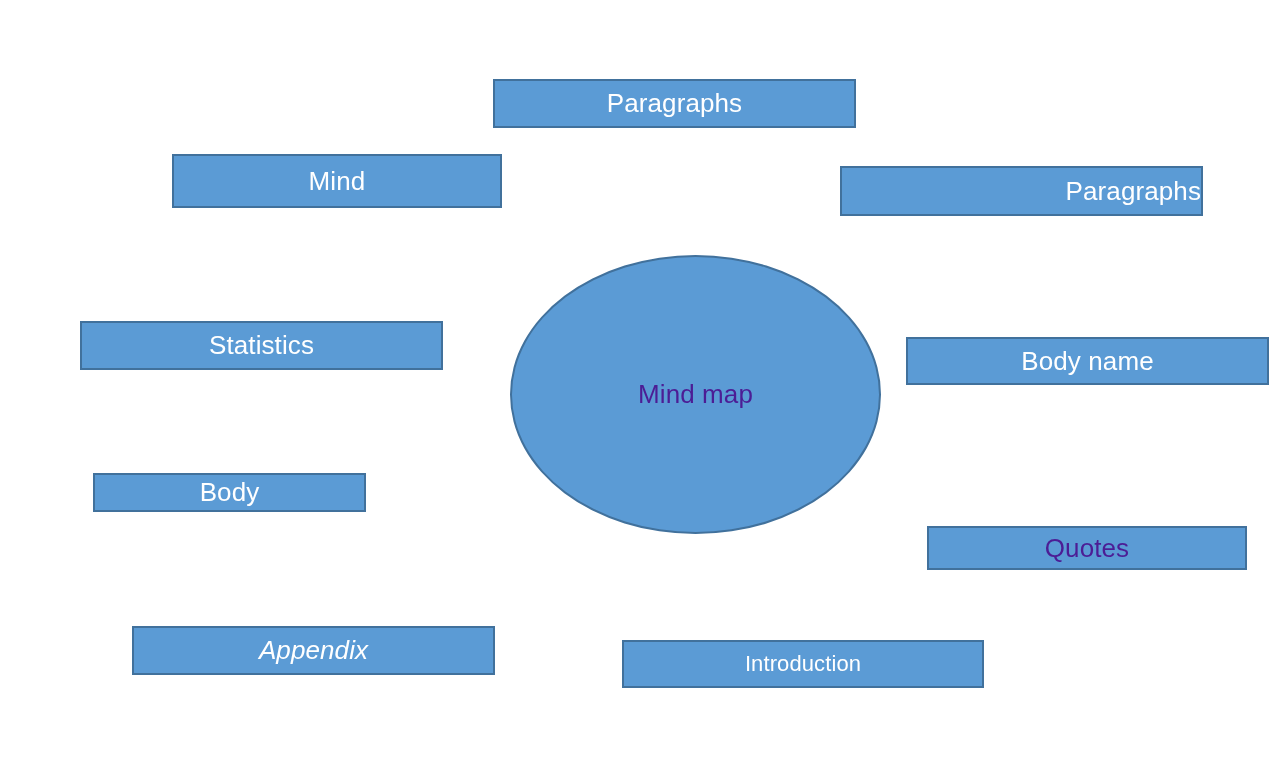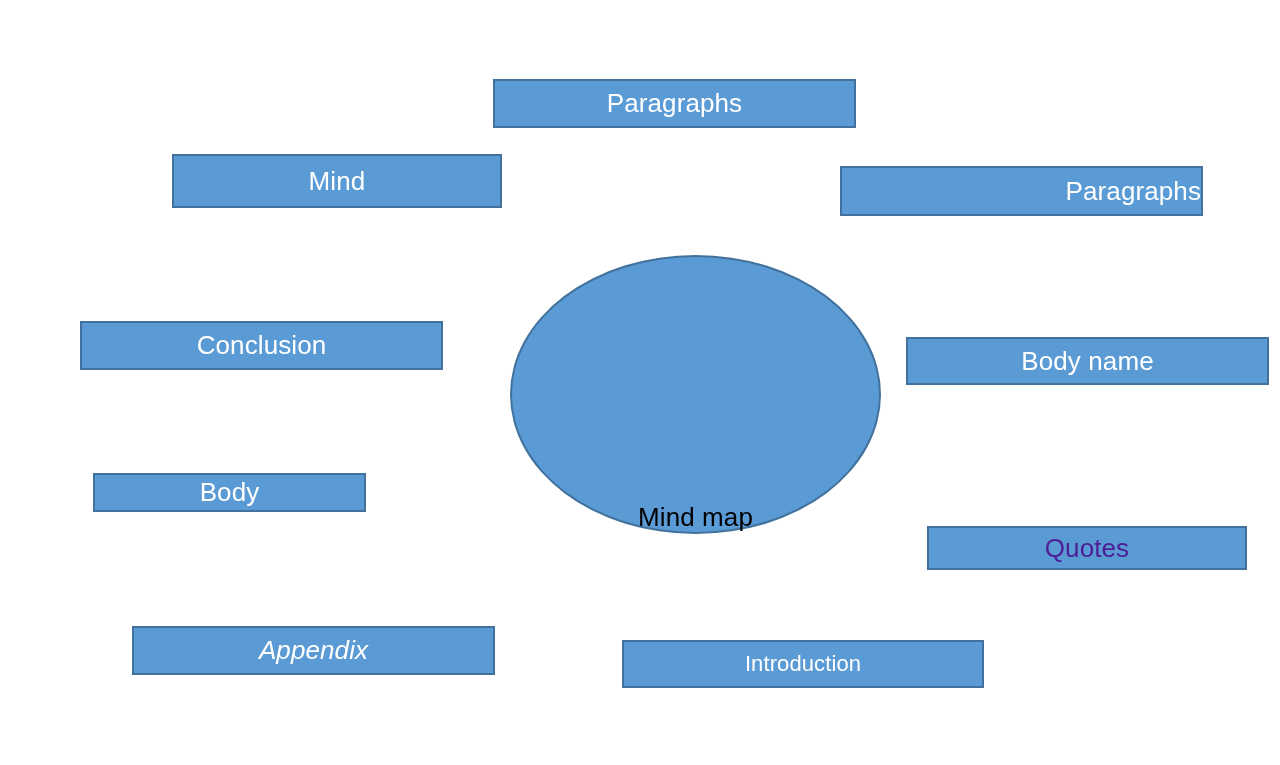--- a/index.html
+++ b/index.html
@@ -42,38 +42,38 @@
   .node-label {
     display: block;
     pointer-events: none;
   }
 </style>
 </head>
 <body>
 
 <div id="canvas" style="width: 1280px; height: 765px; background: rgb(255, 255, 255);">
 
-  <div class="node central" style="left: 510px; top: 255px; width: 371px; height: 279px; background: rgb(91, 155, 213); border-color: rgb(65, 113, 156); color: #000000; font-size: 26px; align-items: flex-end;">
+  <div class="node central" style="left: 510px; top: 255px; width: 371px; height: 279px; background: rgb(91, 155, 213); border-color: rgb(65, 113, 156); color: #4c1d95; font-size: 26px;">
     <span class="node-label">Mind map</span>
   </div>
 
   <div class="node" style="left: 493px; top: 79px; width: 363px; height: 49px; background: rgb(91, 155, 213); border-color: rgb(65, 113, 156); color: rgb(255, 255, 255); font-size: 26px;">
     <span class="node-label">Paragraphs</span>
   </div>
 
   <div class="node" style="left: 172px; top: 154px; width: 330px; height: 54px; background: rgb(91, 155, 213); border-color: rgb(65, 113, 156); color: rgb(255, 255, 255); font-size: 26px;">
     <span class="node-label">Mind</span>
   </div>
 
   <div class="node" style="left: 840px; top: 166px; width: 363px; height: 50px; background: rgb(91, 155, 213); border-color: rgb(65, 113, 156); color: rgb(255, 255, 255); font-size: 26px; justify-content: flex-end;">
     <span class="node-label">Paragraphs</span>
   </div>
 
   <div class="node" style="left: 80px; top: 321px; width: 363px; height: 49px; background: rgb(91, 155, 213); border-color: rgb(65, 113, 156); color: rgb(255, 255, 255); font-size: 26px;">
-    <span class="node-label">Conclusion</span>
+    <span class="node-label">Statistics</span>
   </div>
 
   <div class="node" style="left: 906px; top: 337px; width: 363px; height: 48px; background: rgb(91, 155, 213); border-color: rgb(65, 113, 156); color: rgb(255, 255, 255); font-size: 26px;">
     <span class="node-label">Body name</span>
   </div>
 
   <div class="node" style="left: 93px; top: 473px; width: 273px; height: 39px; background: rgb(91, 155, 213); border-color: rgb(65, 113, 156); color: rgb(255, 255, 255); font-size: 26px;">
     <span class="node-label">Body</span>
   </div>
 

